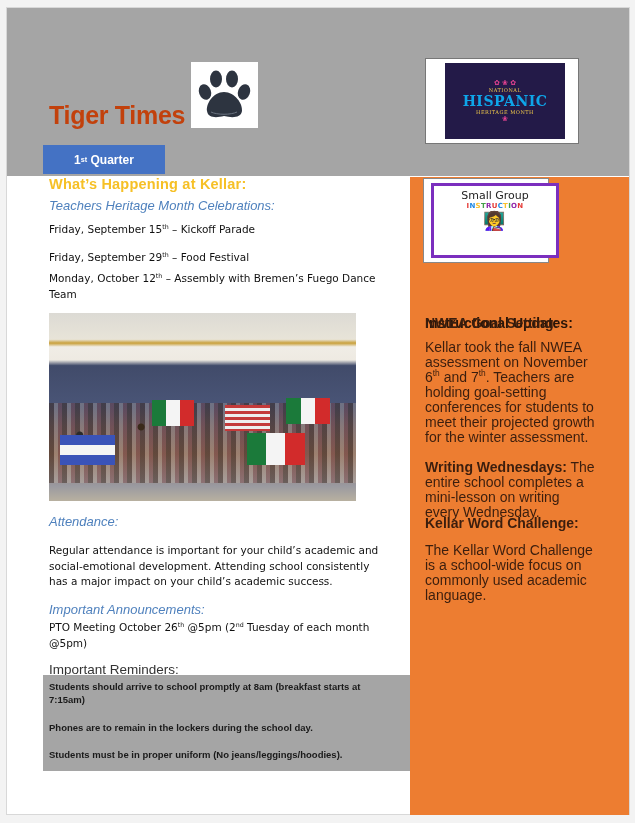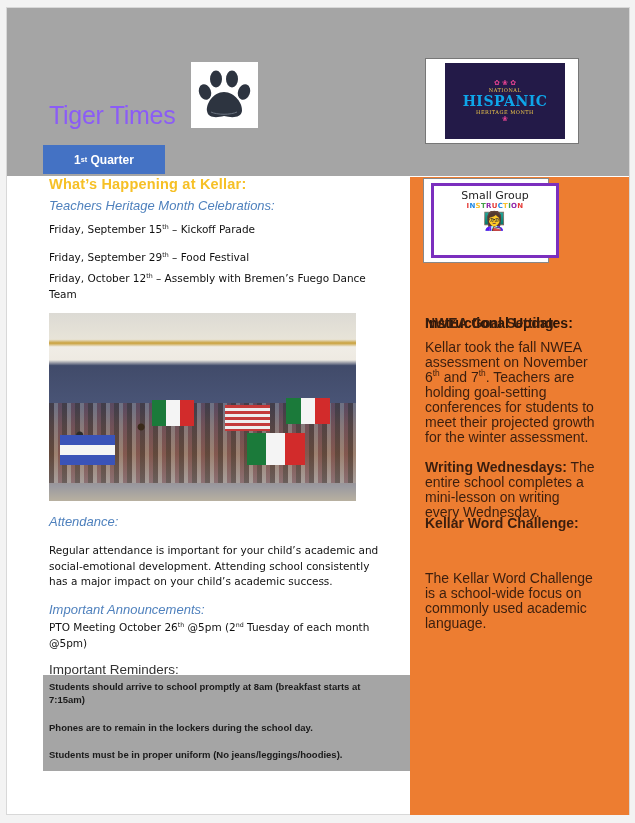--- a/index.html
+++ b/index.html
@@ -2,21 +2,21 @@
 <html><head>
 <meta charset="utf-8">
 <style>
   html, body { margin:0; padding:0; }
   body { width:635px; height:823px; background:#f3f3f3; position:relative; overflow:hidden;
          font-family:"DejaVu Sans", sans-serif; }
   .page { position:absolute; left:6px; top:7px; width:624px; height:808px; background:#ffffff;
           border:1px solid #d8d8d8; box-sizing:border-box; }
   .header { position:absolute; left:7px; top:8px; width:622px; height:168px; background:#a5a5a5; }
   .title { position:absolute; left:49px; top:101px; font-family:"Liberation Sans", sans-serif;
-           font-size:25px; color:#8b5cf6; letter-spacing:-0.3px; }
+           font-size:25px; color:#c2410c; letter-spacing:-0.3px;font-weight:bold; }
   .paw { position:absolute; left:191px; top:62px; width:67px; height:66px; background:#fff; }
   .hisp-frame { position:absolute; left:425px; top:58px; width:154px; height:86px; background:#fff;
                 border:1px solid #777; box-sizing:border-box; }
   .hisp { position:absolute; left:19px; top:4px; width:120px; height:76px; background:#231a48;
           display:flex; flex-direction:column; align-items:center; justify-content:center; }
   .hisp .small { font-family:"DejaVu Serif", serif; font-size:5px; color:#f0c94a; letter-spacing:0.5px; }
   .hisp .big { font-family:"DejaVu Serif", serif; font-weight:bold; font-size:14px; color:#0ea5e9; letter-spacing:0.5px; }
   .hisp .flor { font-size:7px; color:#e84393; line-height:8px; }
   .quarter { position:absolute; left:43px; top:145px; width:122px; height:29px; background:#4472c4;
              color:#fff; font-family:"Liberation Sans", sans-serif; font-weight:bold; font-size:12px;
@@ -100,28 +100,28 @@
     <div class="t2"><span style="color:#e53935">I</span><span style="color:#1e88e5">N</span><span style="color:#fbc02d">S</span><span style="color:#43a047">T</span><span style="color:#8e24aa">R</span><span style="color:#e53935">U</span><span style="color:#1e88e5">C</span><span style="color:#fbc02d">T</span><span style="color:#43a047">I</span><span style="color:#8e24aa">O</span><span style="color:#e53935">N</span></div>
     <div class="fig">👩‍🏫</div>
   </div>
 </div>
 
 <div class="ou h" style="top:292px;">Instructional Updates:</div>
 <div class="ou" style="top:316px;font-weight:bold;">NWEA Goal Setting:</div>
 <div class="ou" style="top:340px;"><span>Kellar took the fall NWEA assessment on November 6</span><sup>th</sup><span> and 7</span><sup>th</sup><span>.   Teachers are holding goal-setting conferences for students to meet their projected growth for the winter assessment.</span></div>
 <div class="ou" style="top:460px;"><b>Writing Wednesdays:</b><span> The entire school completes a mini-lesson on writing every Wednesday.</span></div>
 <div class="ou" style="top:516px;font-weight:bold;">Kellar Word Challenge:</div>
-<div class="ou" style="top:571px;">The Kellar Word Challenge is a school-wide focus on commonly used academic language.</div>
+<div class="ou" style="top:543px;">The Kellar Word Challenge is a school-wide focus on commonly used academic language.</div>
 
 <div class="lc whats">What’s Happening at Kellar:</div>
 <div class="lc sub" style="top:198px;">Teachers Heritage Month Celebrations:</div>
 
 <div class="lc evt" style="top:221px;"><span>Friday, September 15</span><sup>th</sup><span> – Kickoff Parade</span></div>
 <div class="lc evt" style="top:249px;"><span>Friday, September 29</span><sup>th</sup><span> – Food Festival</span></div>
-<div class="lc evt" style="top:270px;"><span>Friday, October 12</span><sup>th</sup><span> – Assembly with Bremen’s Fuego Dance Team</span></div>
+<div class="lc evt" style="top:270px;"><span>Monday, October 12</span><sup>th</sup><span> – Assembly with Bremen’s Fuego Dance Team</span></div>
 
 <div class="photo">
   <div class="crowd"></div>
   <div class="flag mx" style="left:103px;top:87px;width:42px;"></div>
   <div class="flag us" style="left:176px;top:92px;width:45px;"></div>
   <div class="flag mx" style="left:237px;top:85px;width:44px;"></div>
   <div class="flag hn" style="left:11px;top:122px;width:55px;height:30px;"></div>
   <div class="flag mx" style="left:198px;top:120px;width:58px;height:32px;"></div>
 </div>
 

